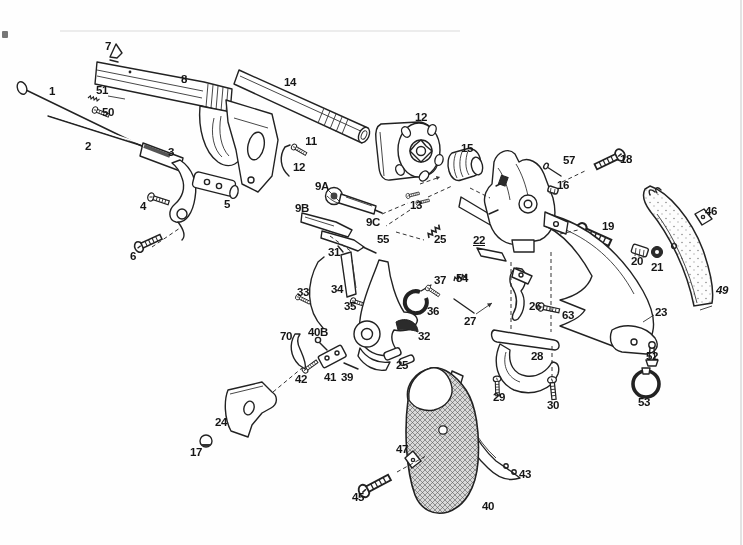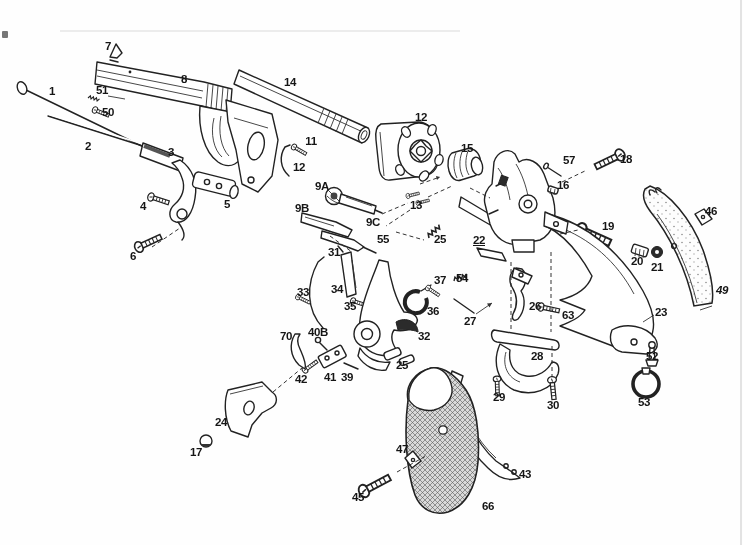--- a/index.html
+++ b/index.html
@@ -372,21 +372,21 @@
       <span class="part-label" style="left: 347px; top: 377px;">39</span>
       <span class="part-label" style="left: 286px; top: 336px;">70</span>
       <span class="part-label" style="left: 318px; top: 332px;">40B</span>
       <span class="part-label" style="left: 330px; top: 377px;">41</span>
       <span class="part-label" style="left: 301px; top: 379px;">42</span>
       <span class="part-label" style="left: 525px; top: 474px;">43</span>
       <span class="part-label" style="left: 568px; top: 315px;">63</span>
       <span class="part-label" style="left: 358px; top: 497px;">45</span>
       <span class="part-label" style="left: 711px; top: 211px;">46</span>
       <span class="part-label" style="left: 402px; top: 449px;">47</span>
-      <span class="part-label" style="left: 488px; top: 506px;">66</span>
+      <span class="part-label" style="left: 488px; top: 506px;">40</span>
       <span class="part-label" style="left: 722px; top: 290px; font-style: italic;">49</span>
       <span class="part-label" style="left: 108px; top: 112px;">50</span>
       <span class="part-label" style="left: 102px; top: 90px;">51</span>
       <span class="part-label" style="left: 652px; top: 356px;">52</span>
       <span class="part-label" style="left: 644px; top: 402px;">53</span>
       <span class="part-label" style="left: 462px; top: 278px;">54</span>
       <span class="part-label" style="left: 383px; top: 239px;">55</span>
       <span class="part-label" style="left: 569px; top: 160px;">57</span>
     </div>
 </div>

